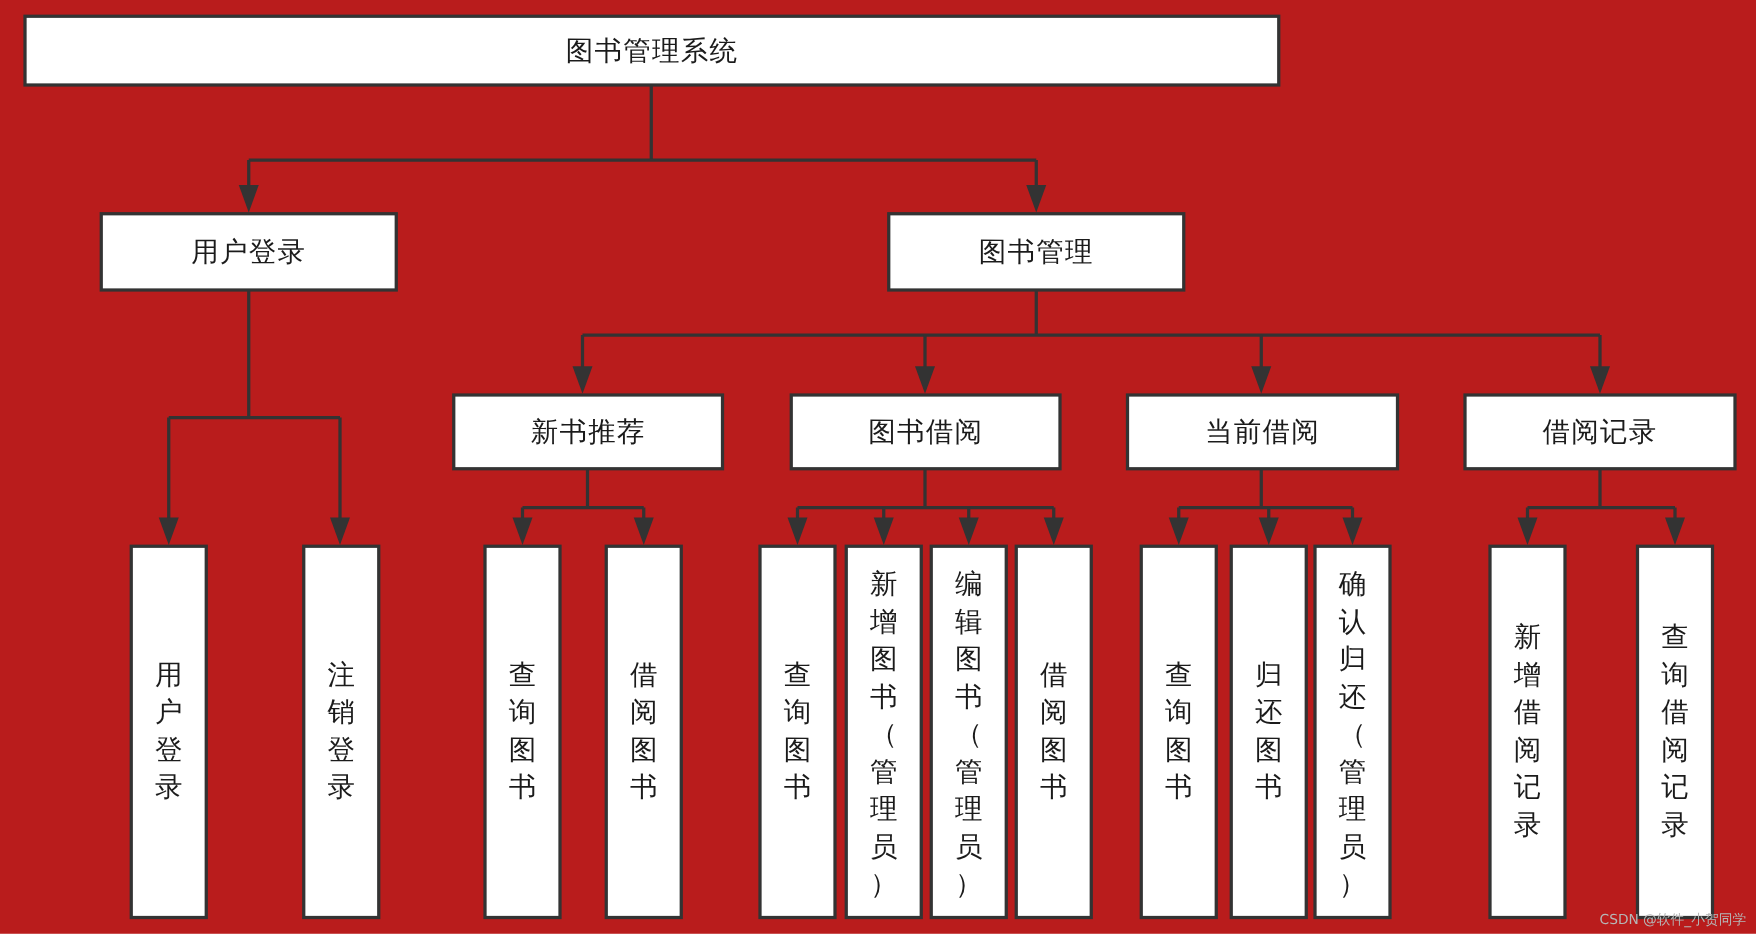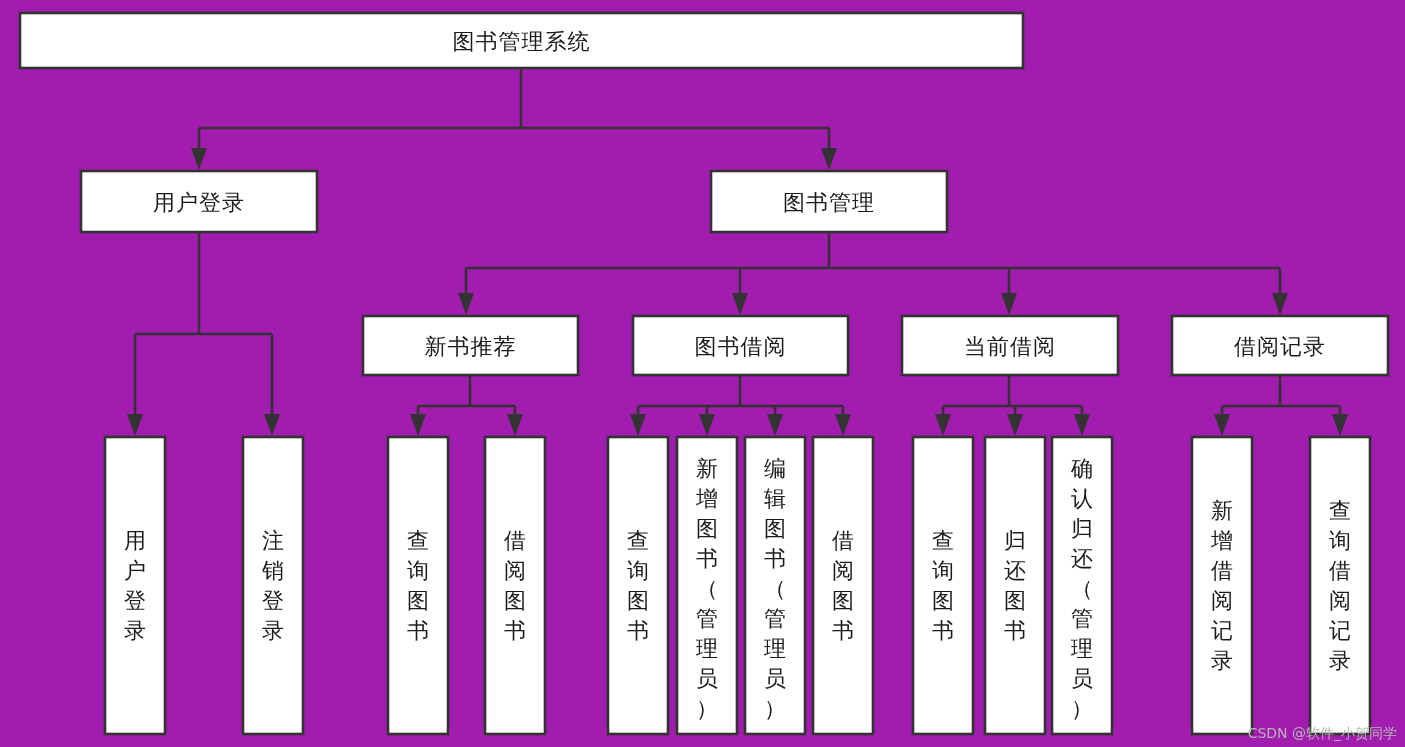--- a/index.html
+++ b/index.html
@@ -10,21 +10,21 @@
   body {
     width: 1405px;
     height: 747px;
     font-family: "DejaVu Sans", "Liberation Sans", sans-serif;
     overflow: hidden;
   }
   #diagram-root {
     position: relative;
     width: 1405px;
     height: 747px;
-    background: #a21caf;
+    background: #b91c1c;
   }
   svg.flow {
     position: absolute;
     top: 0; left: 0;
     width: 1405px;
     height: 747px;
   }
   .node-box {
     fill: #ffffff;
     stroke: #333333;
@@ -38,21 +38,21 @@
   }
   .arrow-head {
     fill: #333333;
     stroke: none;
   }
   .watermark {
     position: absolute;
     right: 8px;
     bottom: 4px;
     font-family: "DejaVu Sans", "Liberation Sans", sans-serif;
-    font-size: 14px;
+    font-size: 11px;
     color: #b6b6b6;
     white-space: nowrap;
     pointer-events: none;
     user-select: none;
   }
 </style>
 </head>
 <body>
 
 <div id="diagram-root">

